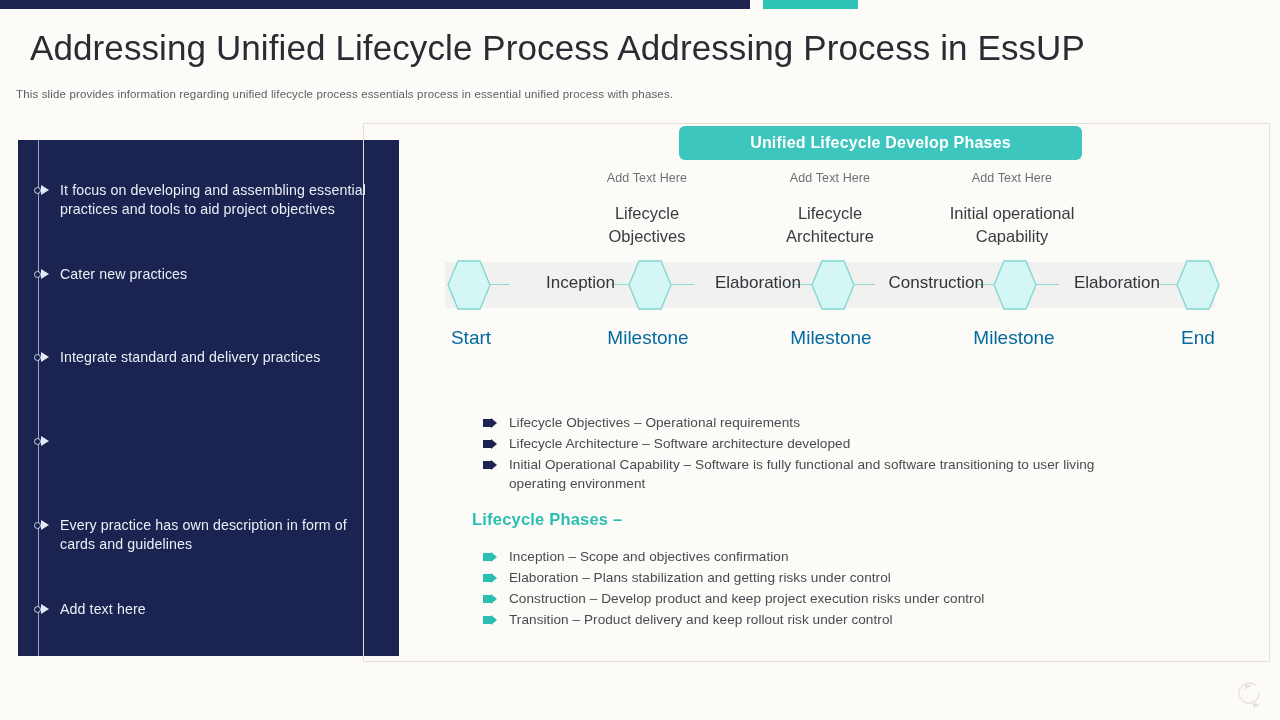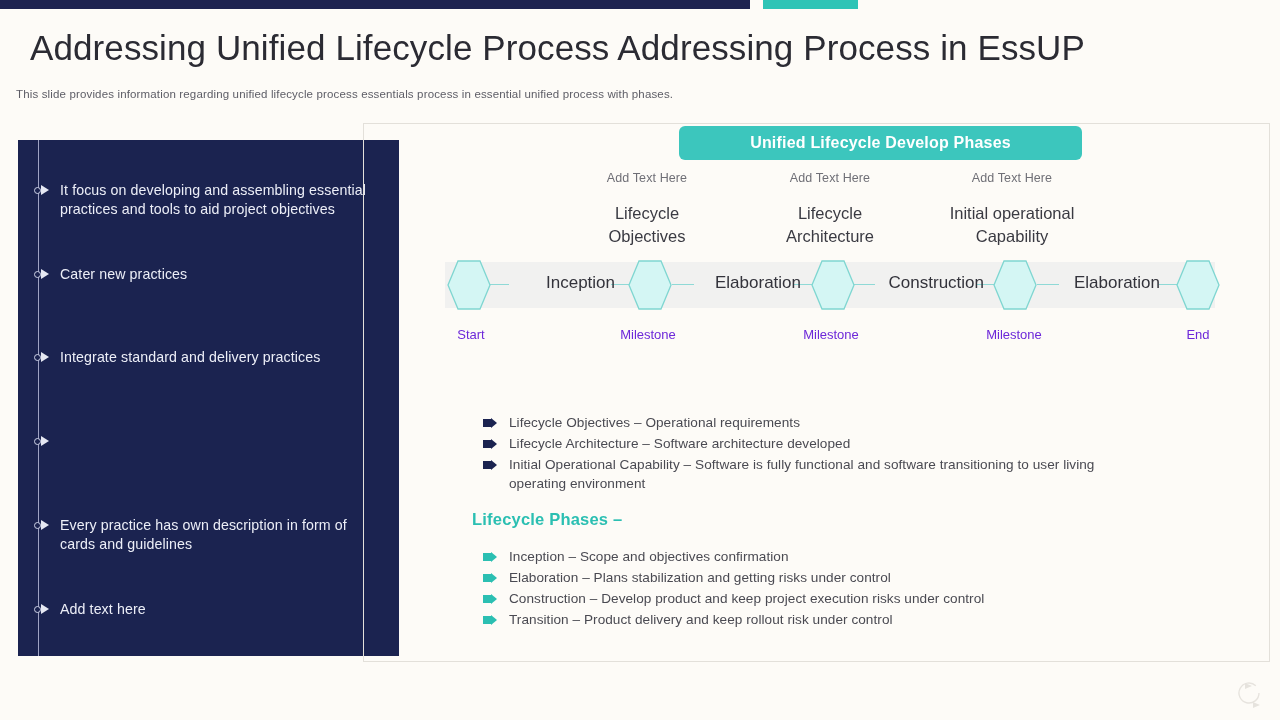--- a/index.html
+++ b/index.html
@@ -86,21 +86,21 @@
   .hex svg { display: block; width: 44px; height: 50px; }
   .connector {
     position: absolute; top: 284px; height: 1px; background: #8fd9d6;
   }
   .phase-label {
     position: absolute; top: 273px; text-align: right;
     font-size: 17px; color: #33333b; white-space: nowrap;
   }
   .tick-label {
     position: absolute; top: 327px; text-align: center;
-    font-size: 13px; color: #6d28d9; white-space: nowrap;
+    font-size: 19px; color: #0369a1; white-space: nowrap;
   }
 
   
   .blist { position: absolute; }
   .brow { display: flex; align-items: flex-start; gap: 11px; margin-bottom: 2px; }
   .bmark { flex: 0 0 auto; position: relative; width: 15px; height: 16px; margin-top: 3px; }
   .bmark .sq { position: absolute; left: 0; top: 3px; width: 8px; height: 8px; }
   .bmark .tri {
     position: absolute; left: 8px; top: 2px; width: 0; height: 0;
     border-top: 5px solid transparent; border-bottom: 5px solid transparent;

